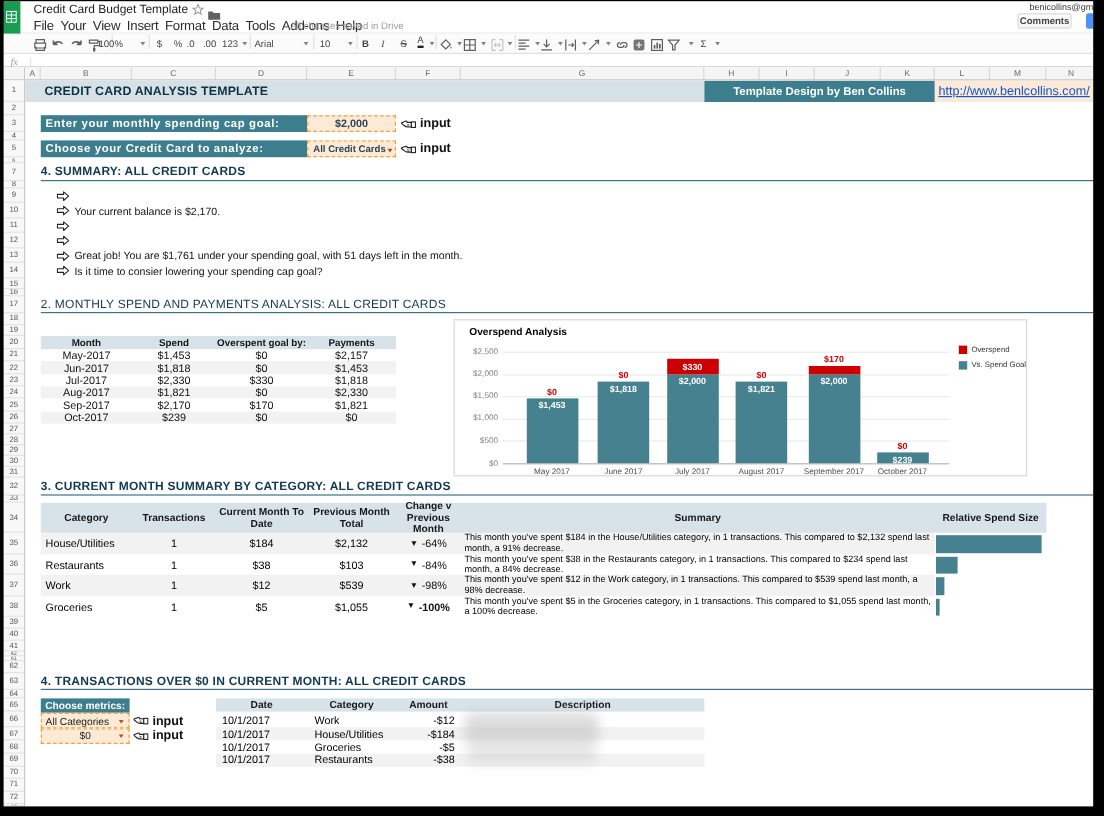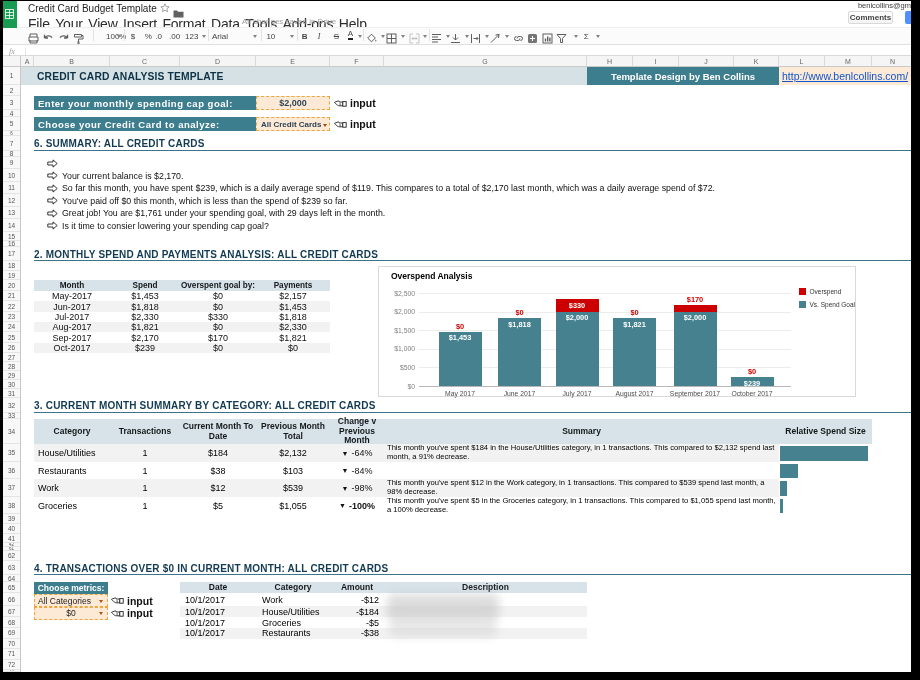--- a/index.html
+++ b/index.html
@@ -25,21 +25,21 @@
           <line x1="7.5" y1="8.5" x2="7.5" y2="17.5"></line>
         </g>
       </svg></div>
     <div style="position: absolute; left: 28px; top: 2.5px; font-size: 10px; color: rgb(29, 29, 29);">Credit Card Budget Template</div>
     <div style="position: absolute; left: 160px; top: 3px; font-size: 9px; color: rgb(153, 153, 153);"><svg width="10" height="10" viewBox="0 0 10 10">
         <path d="M5 0.8 L6.2 3.6 L9.2 3.8 L6.9 5.8 L7.6 8.8 L5 7.2 L2.4 8.8 L3.1 5.8 L0.8 3.8 L3.8 3.6 Z" fill="none" stroke="#9a9a9a" stroke-width="0.9"></path>
       </svg></div>
     <div style="position: absolute; left: 173px; top: 3.5px;"><svg width="11" height="9" viewBox="0 0 11 9">
         <path d="M0.5 1.5 L4 1.5 L5 2.8 L10.5 2.8 L10.5 8.5 L0.5 8.5 Z" fill="#616161"></path>
       </svg></div>
-    <div style="position: absolute; left: 28px; top: 16px; display: flex; gap: 5.5px; font-size: 14px; letter-spacing: -0.2px; color: rgb(44, 44, 44);">
+    <div style="position: absolute; left: 28px; top: 16px; display: flex; gap: 5.5px; font-size: 11px; letter-spacing: -0.2px; color: rgb(44, 44, 44);">
       <div>File</div>
       <div>Your</div>
       <div>View</div>
       <div>Insert</div>
       <div>Format</div>
       <div>Data</div>
       <div>Tools</div>
       <div>Add-ons</div>
       <div>Help</div>
     </div>
@@ -54,21 +54,21 @@
     <div style="position: absolute; left: 43px; top: 30px;"><svg width="11" height="11" viewBox="0 0 11 11">
         <path d="M1.5 5 C3 2.5 7 2 9 4.5 M1.5 5 L1.5 1.8 M1.5 5 L5 5" fill="none" stroke="#5f5f5f" stroke-width="1.3"></path>
       </svg></div>
     <div style="position: absolute; left: 58px; top: 30px;"><svg width="11" height="11" viewBox="0 0 11 11">
         <path d="M9.5 5 C8 2.5 4 2 2 4.5 M9.5 5 L9.5 1.8 M9.5 5 L6 5" fill="none" stroke="#5f5f5f" stroke-width="1.3"></path>
       </svg></div>
     <div style="position: absolute; left: 73px; top: 30px;"><svg width="11" height="11" viewBox="0 0 11 11">
         <path d="M1.5 1.5 L8.5 1.5 L8.5 4 L1.5 4 Z M8.5 2.5 L10 2.5 L10 6 L5.5 6 L5.5 8.5 M5 8.5 L6 8.5 L6 11 L5 11 Z" fill="none" stroke="#5f5f5f"></path>
       </svg></div>
     <div style="position: absolute; left: 93px; top: 29px; width: 1px; height: 12px; background: rgb(226, 226, 226);"></div>
-    <div style="position: absolute; top: 29px; font-size: 8px; color: rgb(68, 68, 68); white-space: nowrap; height: 14px; display: flex; align-items: center; left: 106px;">100%</div>
+    <div style="position: absolute; top: 29px; font-size: 8px; color: rgb(68, 68, 68); white-space: nowrap; height: 14px; display: flex; align-items: center; left: 82px;">100%</div>
     <div style="position: absolute; left: 117px; top: 35px; width: 0px; height: 0px; border-left: 2.5px solid transparent; border-right: 2.5px solid transparent; border-top: 3px solid rgb(129, 129, 129);"></div>
     <div style="position: absolute; left: 124px; top: 29px; width: 1px; height: 12px; background: rgb(226, 226, 226);"></div>
     <div style="position: absolute; top: 29px; font-size: 8px; color: rgb(68, 68, 68); white-space: nowrap; height: 14px; display: flex; align-items: center; left: 130.7px;">$</div>
     <div style="position: absolute; top: 29px; font-size: 8px; color: rgb(68, 68, 68); white-space: nowrap; height: 14px; display: flex; align-items: center; left: 144.7px;">%</div>
     <div style="position: absolute; top: 29px; font-size: 8px; color: rgb(68, 68, 68); white-space: nowrap; height: 14px; display: flex; align-items: center; left: 155.4px;">.0</div>
     <div style="position: absolute; top: 29px; font-size: 8px; color: rgb(68, 68, 68); white-space: nowrap; height: 14px; display: flex; align-items: center; left: 169.1px;">.00</div>
     <div style="position: absolute; top: 29px; font-size: 8px; color: rgb(68, 68, 68); white-space: nowrap; height: 14px; display: flex; align-items: center; left: 185.1px;">123</div>
     <div style="position: absolute; left: 202px; top: 35px; width: 0px; height: 0px; border-left: 2.5px solid transparent; border-right: 2.5px solid transparent; border-top: 3px solid rgb(129, 129, 129);"></div>
     <div style="position: absolute; left: 208px; top: 29px; width: 1px; height: 12px; background: rgb(226, 226, 226);"></div>
     <div style="position: absolute; top: 29px; font-size: 8px; color: rgb(68, 68, 68); white-space: nowrap; height: 14px; display: flex; align-items: center; left: 212px;">Arial</div>
@@ -235,23 +235,23 @@
       <div style="position: absolute; left: 313px; top: 51px; display: flex; align-items: center; gap: 3px; height: 12px;">
         <div style="position: relative; width: 13px; height: 9px; line-height: 0;">
           <svg width="13" height="9" viewBox="0 0 13 9" style="display:block">
             <path d="M0.7 3.2 L4.2 1.9 C4.8 1.7 5.2 2.1 5.2 2.6 L5.2 3 L8.8 3 L8.8 6.8 L5.8 6.8 C3.6 6.8 3.4 5.9 1.6 4.6 C0.9 4.1 0.2 3.5 0.7 3.2 Z" fill="#fff" stroke="#222" stroke-width="0.9" stroke-linejoin="round"></path>
             <path d="M5.2 4.9 L7 4.9 M5.4 6 L7 6" stroke="#222" stroke-width="0.6"></path>
             <rect x="8.8" y="2.6" width="3.4" height="4.6" fill="#fff" stroke="#222" stroke-width="0.9"></rect>
           </svg>
         </div>
         <div style="position: relative; font-size: 10.5px; font-weight: bold; color: rgb(17, 17, 17);">input</div>
       </div>
-      <div style="position: absolute; left: 13px; top: 69px; font-size: 10px; font-weight: bold; color: rgb(18, 58, 82); letter-spacing: 0.2px; white-space: nowrap; height: 15px; display: flex; align-items: center;">6. SUMMARY: ALL CREDIT CARDS</div>
+      <div style="position: absolute; left: 13px; top: 69px; font-size: 10px; font-weight: bold; color: rgb(18, 58, 82); letter-spacing: 0.2px; white-space: nowrap; height: 15px; display: flex; align-items: center;">4. SUMMARY: ALL CREDIT CARDS</div>
       <div style="position: absolute; left: 13px; top: 83px; width: 877px; height: 1px; background: rgb(60, 115, 137);"></div>
-      <div style="position: absolute; left: 13px; top: 180px; font-size: 10px; font-weight: bold; color: rgb(18, 58, 82); letter-spacing: 0.2px; white-space: nowrap; height: 14px; display: flex; align-items: center;">2. MONTHLY SPEND AND PAYMENTS ANALYSIS: ALL CREDIT CARDS</div>
+      <div style="position: absolute; left: 13px; top: 180px; font-size: 10px; font-weight: normal; color: rgb(18, 58, 82); letter-spacing: 0.2px; white-space: nowrap; height: 14px; display: flex; align-items: center;">2. MONTHLY SPEND AND PAYMENTS ANALYSIS: ALL CREDIT CARDS</div>
       <div style="position: absolute; left: 13px; top: 193px; width: 877px; height: 1px; background: rgb(60, 115, 137);"></div>
       <div style="position: absolute; left: 13px; top: 331px; font-size: 10px; font-weight: bold; color: rgb(18, 58, 82); letter-spacing: 0.2px; white-space: nowrap; height: 15px; display: flex; align-items: center;">3. CURRENT MONTH SUMMARY BY CATEGORY: ALL CREDIT CARDS</div>
       <div style="position: absolute; left: 13px; top: 345px; width: 877px; height: 1px; background: rgb(60, 115, 137);"></div>
       <div style="position: absolute; left: 13px; top: 494px; font-size: 10px; font-weight: bold; color: rgb(18, 58, 82); letter-spacing: 0.2px; white-space: nowrap; height: 14px; display: flex; align-items: center;">4. TRANSACTIONS OVER $0 IN CURRENT MONTH: ALL CREDIT CARDS</div>
       <div style="position: absolute; left: 13px; top: 507px; width: 877px; height: 1px; background: rgb(60, 115, 137);"></div>
       <div style="position: absolute; left: 26px; top: 90px; display: flex; align-items: center; height: 12px; white-space: nowrap;">
         <div style="position: relative; width: 11px; height: 9px; margin-right: 4px; line-height: 0;">
           <svg width="11" height="9" viewBox="0 0 11 9" style="display:block">
             <path d="M0.8 3 L6 3 L6 0.9 L10.2 4.5 L6 8.1 L6 6 L0.8 6 Z" fill="#fff" stroke="#222" stroke-width="0.9" stroke-linejoin="round"></path>
           </svg>
@@ -264,37 +264,35 @@
           </svg>
         </div>
         <div style="position: relative; font-size: 8.8px; color: rgb(17, 17, 17);">Your current balance is $2,170.</div>
       </div>
       <div style="position: absolute; left: 26px; top: 115px; display: flex; align-items: center; height: 12px; white-space: nowrap;">
         <div style="position: relative; width: 11px; height: 9px; margin-right: 4px; line-height: 0;">
           <svg width="11" height="9" viewBox="0 0 11 9" style="display:block">
             <path d="M0.8 3 L6 3 L6 0.9 L10.2 4.5 L6 8.1 L6 6 L0.8 6 Z" fill="#fff" stroke="#222" stroke-width="0.9" stroke-linejoin="round"></path>
           </svg>
         </div>
-        <div style="position: relative; font-size: 8.8px; color: rgb(17, 17, 17);">So far this month, you have spent $239, which is a daily average spend of $119. This compares to a total of $2,170 last month, which was a daily average spend of $72.</div>
       </div>
       <div style="position: absolute; left: 26px; top: 127px; display: flex; align-items: center; height: 13px; white-space: nowrap;">
         <div style="position: relative; width: 11px; height: 9px; margin-right: 4px; line-height: 0;">
           <svg width="11" height="9" viewBox="0 0 11 9" style="display:block">
             <path d="M0.8 3 L6 3 L6 0.9 L10.2 4.5 L6 8.1 L6 6 L0.8 6 Z" fill="#fff" stroke="#222" stroke-width="0.9" stroke-linejoin="round"></path>
           </svg>
         </div>
-        <div style="position: relative; font-size: 8.8px; color: rgb(17, 17, 17);">You've paid off $0 this month, which is less than the spend of $239 so far.</div>
       </div>
       <div style="position: absolute; left: 26px; top: 140px; display: flex; align-items: center; height: 12px; white-space: nowrap;">
         <div style="position: relative; width: 11px; height: 9px; margin-right: 4px; line-height: 0;">
           <svg width="11" height="9" viewBox="0 0 11 9" style="display:block">
             <path d="M0.8 3 L6 3 L6 0.9 L10.2 4.5 L6 8.1 L6 6 L0.8 6 Z" fill="#fff" stroke="#222" stroke-width="0.9" stroke-linejoin="round"></path>
           </svg>
         </div>
-        <div style="position: relative; font-size: 8.8px; color: rgb(17, 17, 17);">Great job! You are $1,761 under your spending goal, with 29 days left in the month.</div>
+        <div style="position: relative; font-size: 8.8px; color: rgb(17, 17, 17);">Great job! You are $1,761 under your spending goal, with 51 days left in the month.</div>
       </div>
       <div style="position: absolute; left: 26px; top: 152px; display: flex; align-items: center; height: 13px; white-space: nowrap;">
         <div style="position: relative; width: 11px; height: 9px; margin-right: 4px; line-height: 0;">
           <svg width="11" height="9" viewBox="0 0 11 9" style="display:block">
             <path d="M0.8 3 L6 3 L6 0.9 L10.2 4.5 L6 8.1 L6 6 L0.8 6 Z" fill="#fff" stroke="#222" stroke-width="0.9" stroke-linejoin="round"></path>
           </svg>
         </div>
         <div style="position: relative; font-size: 8.8px; color: rgb(17, 17, 17);">Is it time to consier lowering your spending cap goal?</div>
       </div>
       <div style="position: absolute; left: 13px; top: 213px; width: 296px; height: 11px; background: rgb(215, 227, 232);"></div>
@@ -349,20 +347,21 @@
       <div style="position: absolute; left: 366px; top: 377px; width: 389px; height: 18px; font-size: 7.6px; line-height: 1.18; display: flex; align-items: center;">This month you've spent $184 in the House/Utilities category, in 1 transactions. This compared to $2,132 spend last month, a 91% decrease.</div>
       <div style="position: absolute; left: 759px; top: 378.5px; width: 88px; height: 15px; background: rgb(69, 129, 142);"></div>
       <div style="position: absolute; left: 17px; top: 395px; width: 72px; height: 17px; font-size: 9px; display: flex; align-items: center;">Restaurants</div>
       <div style="position: absolute; left: 89px; top: 395px; width: 70px; height: 17px; font-size: 9px; display: flex; align-items: center; justify-content: center;">1</div>
       <div style="position: absolute; left: 159px; top: 395px; width: 76px; height: 17px; font-size: 9px; display: flex; align-items: center; justify-content: center;">$38</div>
       <div style="position: absolute; left: 235px; top: 395px; width: 74px; height: 17px; font-size: 9px; display: flex; align-items: center; justify-content: center;">$103</div>
       <div style="position: absolute; left: 309px; top: 395px; width: 54px; height: 17px; display: flex; align-items: center; justify-content: center; gap: 3px;">
         <div style="position: relative; font-size: 7px; color: rgb(17, 17, 17);">▼</div>
         <div style="position: relative; font-size: 9px; color: rgb(17, 17, 17);">-84%</div>
       </div>
+      <div style="position: absolute; left: 366px; top: 395px; width: 389px; height: 17px; font-size: 7.6px; line-height: 1.18; display: flex; align-items: center;">This month you've spent $38 in the Restaurants category, in 1 transactions. This compared to $234 spend last month, a 84% decrease.</div>
       <div style="position: absolute; left: 759px; top: 396.5px; width: 18.48px; height: 14px; background: rgb(69, 129, 142);"></div>
       <div style="position: absolute; left: 13px; top: 412px; width: 745px; height: 18px; background: rgb(242, 242, 242);"></div>
       <div style="position: absolute; left: 17px; top: 412px; width: 72px; height: 18px; font-size: 9px; display: flex; align-items: center;">Work</div>
       <div style="position: absolute; left: 89px; top: 412px; width: 70px; height: 18px; font-size: 9px; display: flex; align-items: center; justify-content: center;">1</div>
       <div style="position: absolute; left: 159px; top: 412px; width: 76px; height: 18px; font-size: 9px; display: flex; align-items: center; justify-content: center;">$12</div>
       <div style="position: absolute; left: 235px; top: 412px; width: 74px; height: 18px; font-size: 9px; display: flex; align-items: center; justify-content: center;">$539</div>
       <div style="position: absolute; left: 309px; top: 412px; width: 54px; height: 18px; display: flex; align-items: center; justify-content: center; gap: 3px;">
         <div style="position: relative; font-size: 7px; color: rgb(17, 17, 17);">▼</div>
         <div style="position: relative; font-size: 9px; color: rgb(17, 17, 17);">-98%</div>
       </div>

